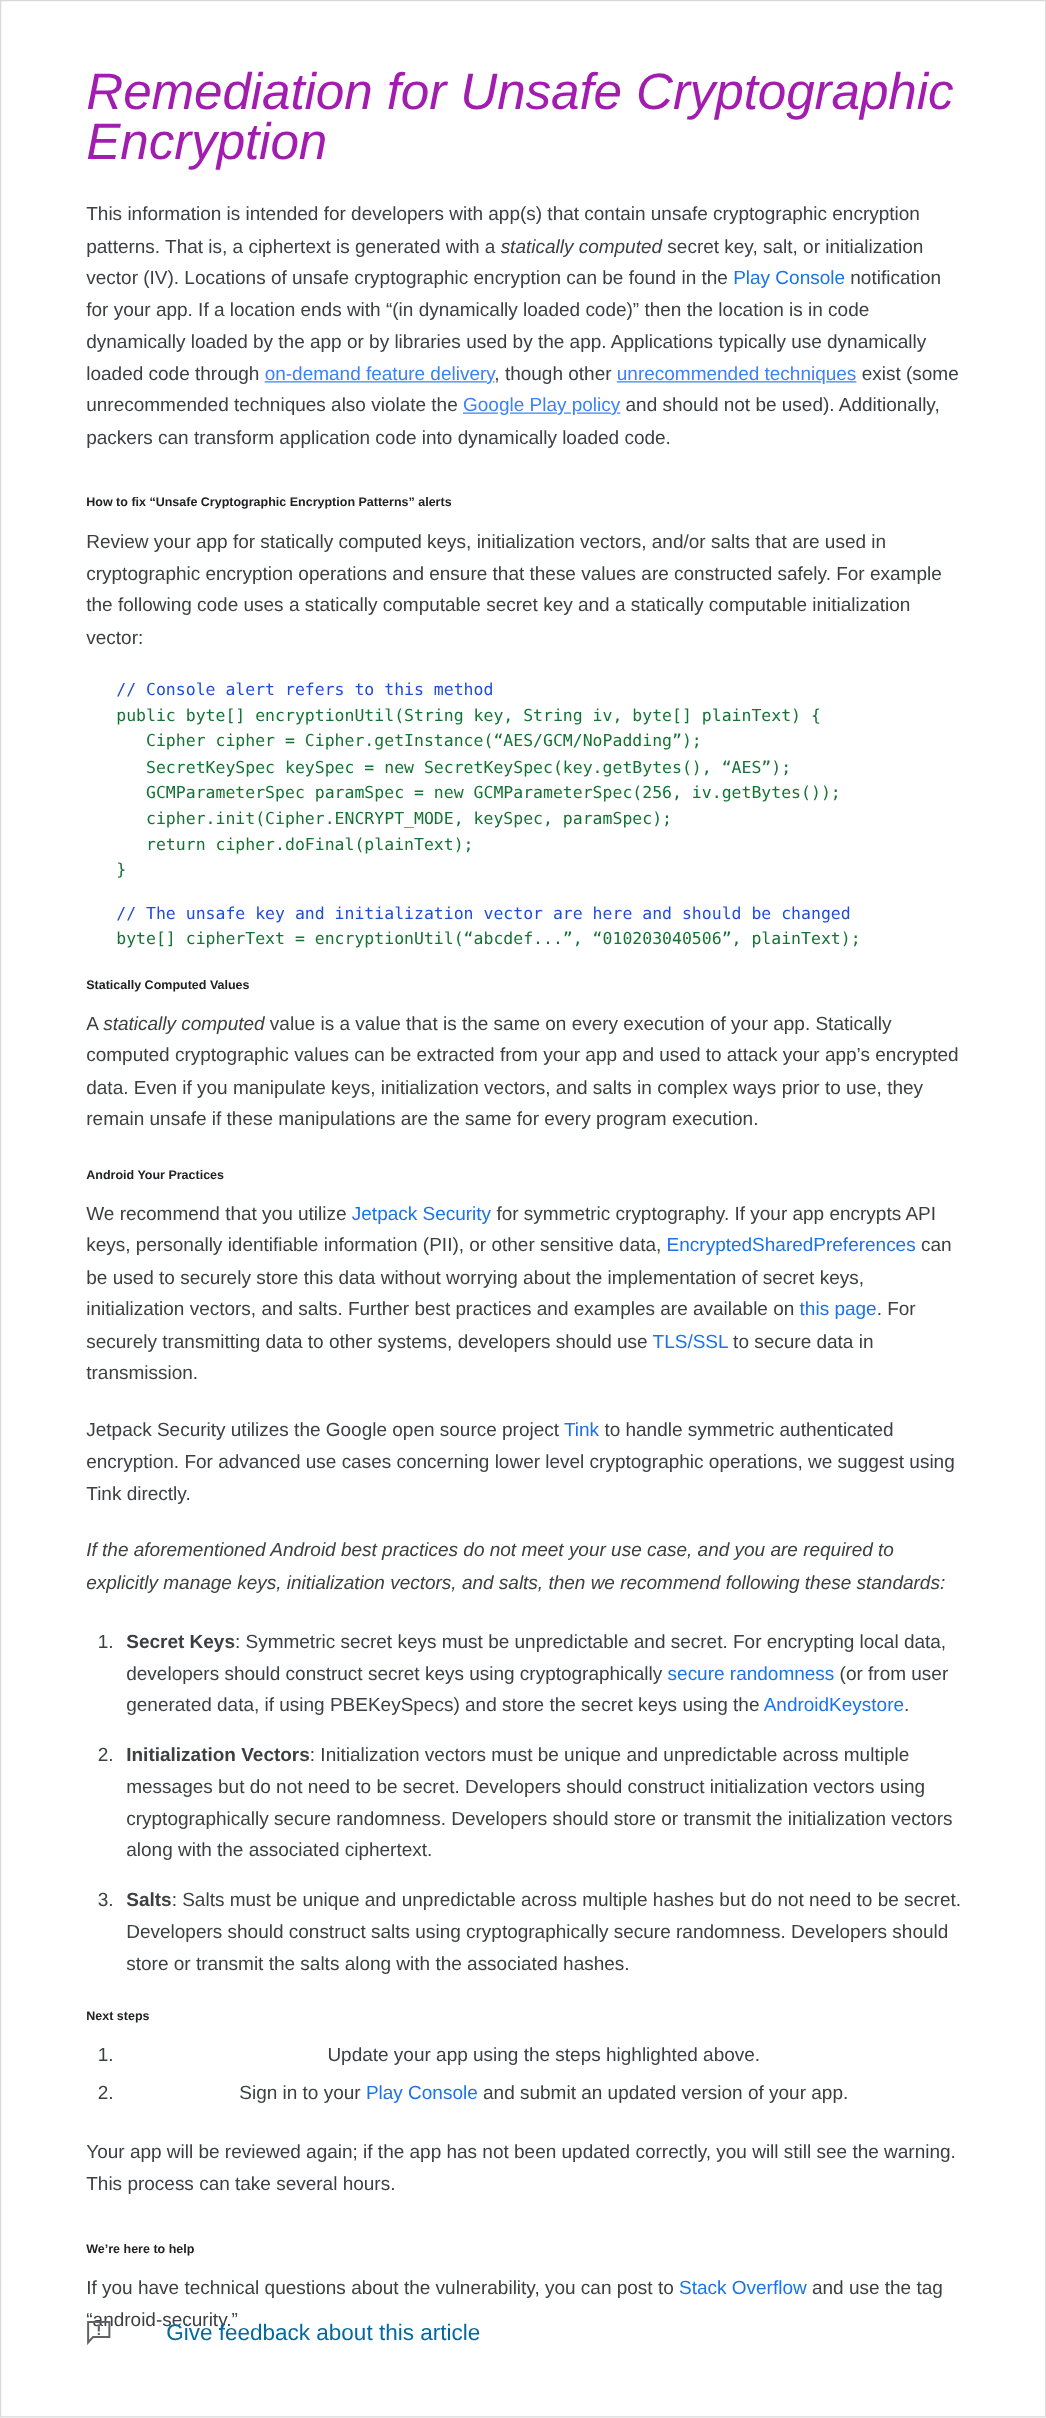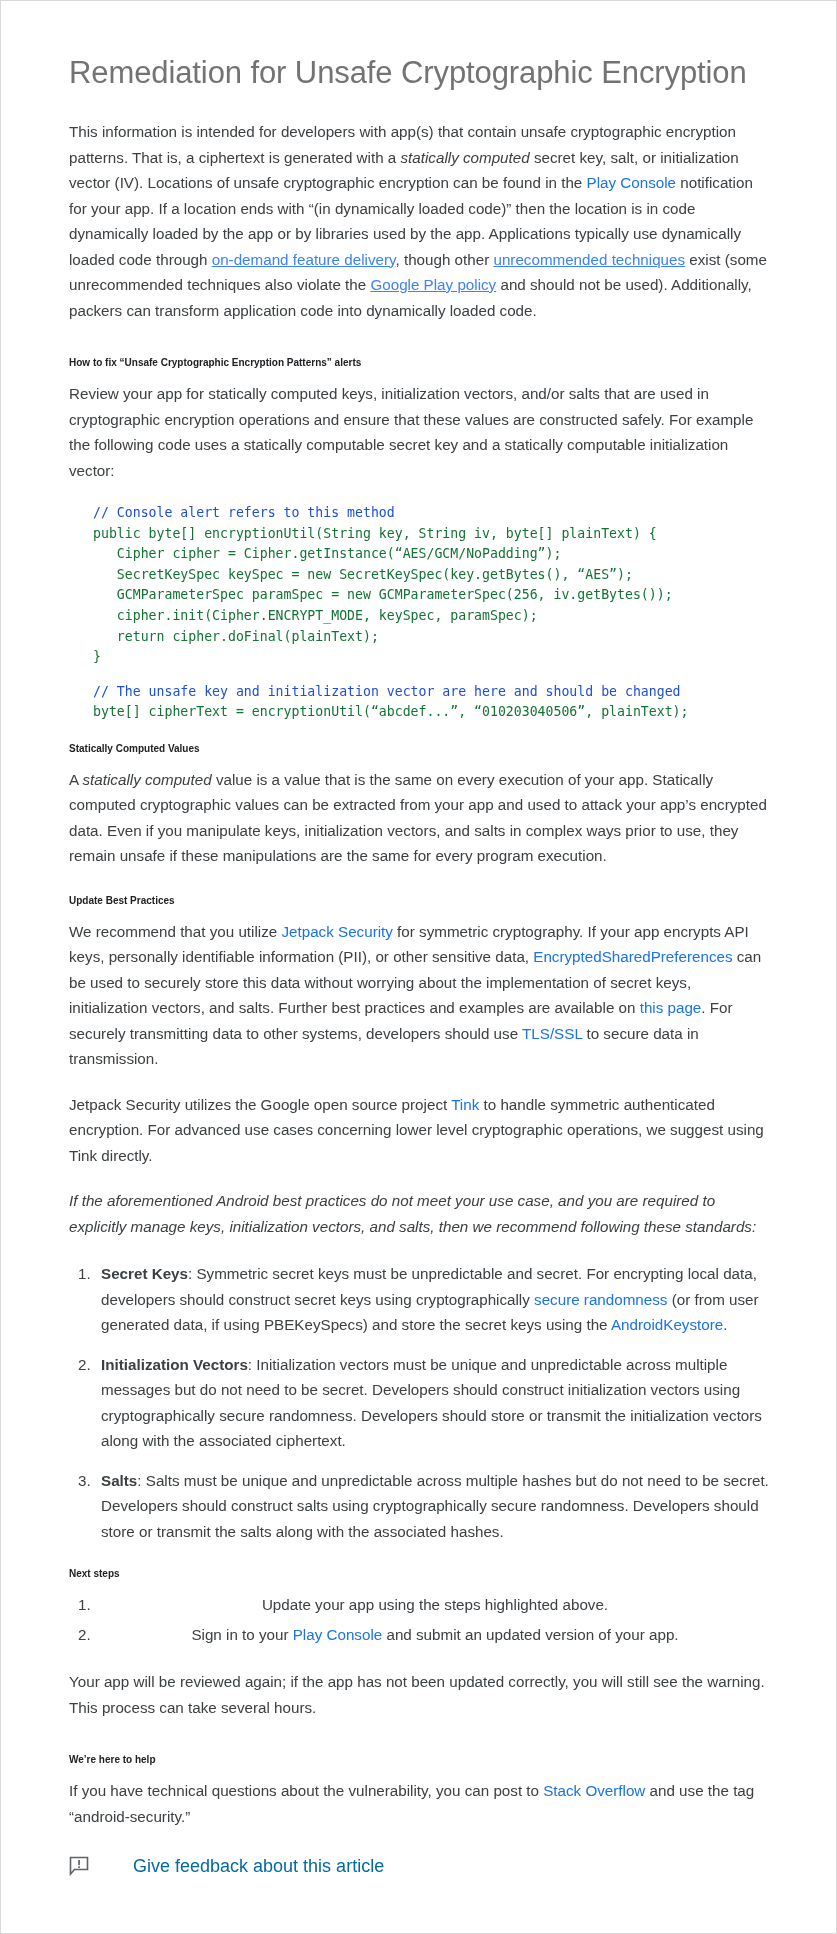--- a/index.html
+++ b/index.html
@@ -20,26 +20,27 @@
     box-sizing: border-box;
     border: 1px solid #d9d9d9;
   }
   .article {
     position: absolute;
     left: 68px;
     top: 52px;
     width: 700px;
   }
   h1.title {
-    font-size: 31px;
+    font-size: 41px;
     line-height: 40px;
     font-weight: 400;
-    color: #737373;
+    color: #a21caf;
     margin: 0 0 26px 0;
     letter-spacing: -0.1px;
+    font-style: italic;
   }
   p, li {
     font-size: 15.2px;
     line-height: 25.5px;
     color: #3c4043;
     margin: 0 0 20px 0;
   }
   h3.section {
     font-size: 10px;
     line-height: 24px;
@@ -129,21 +130,21 @@
     </div>
 
     <div class="code-block">
       <pre class="code"><span class="cmt">// The unsafe key and initialization vector are here and should be changed</span>
 <span>byte[] cipherText = encryptionUtil(“abcdef...”, “010203040506”, plainText);</span></pre>
     </div>
 
     <h3 class="section">Statically Computed Values</h3>
     <p><span>A </span><em>statically computed</em><span> value is a value that is the same on every execution of your app. Statically computed cryptographic values can be extracted from your app and used to attack your app’s encrypted data. Even if you manipulate keys, initialization vectors, and salts in complex ways prior to use, they remain unsafe if these manipulations are the same for every program execution.</span></p>
 
-    <h3 class="section">Update Best Practices</h3>
+    <h3 class="section">Android Your Practices</h3>
     <p><span>We recommend that you utilize </span><a class="link" href="#">Jetpack Security</a><span> for symmetric cryptography. If your app encrypts API keys, personally identifiable information (PII), or other sensitive data, </span><a class="link" href="#">EncryptedSharedPreferences</a><span> can be used to securely store this data without worrying about the implementation of secret keys, initialization vectors, and salts. Further best practices and examples are available on </span><a class="link" href="#">this page</a><span>. For securely transmitting data to other systems, developers should use </span><a class="link" href="#">TLS/SSL</a><span> to secure data in transmission.</span></p>
 
     <p><span>Jetpack Security utilizes the Google open source project </span><a class="link" href="#">Tink</a><span> to handle symmetric authenticated encryption. For advanced use cases concerning lower level cryptographic operations, we suggest using Tink directly.</span></p>
 
     <p class="italic-note">If the aforementioned Android best practices do not meet your use case, and you are required to explicitly manage keys, initialization vectors, and salts, then we recommend following these standards:</p>
 
     <ol class="numbered">
       <li><strong>Secret Keys</strong><span>: Symmetric secret keys must be unpredictable and secret. For encrypting local data, developers should construct secret keys using cryptographically </span><a class="link" href="#">secure randomness</a><span> (or from user generated data, if using PBEKeySpecs) and store the secret keys using the </span><a class="link" href="#">AndroidKeystore</a><span>.</span></li>
       <li><strong>Initialization Vectors</strong><span>: Initialization vectors must be unique and unpredictable across multiple messages but do not need to be secret. Developers should construct initialization vectors using cryptographically secure randomness. Developers should store or transmit the initialization vectors along with the associated ciphertext.</span></li>
       <li><strong>Salts</strong><span>: Salts must be unique and unpredictable across multiple hashes but do not need to be secret. Developers should construct salts using cryptographically secure randomness. Developers should store or transmit the salts along with the associated hashes.</span></li>

